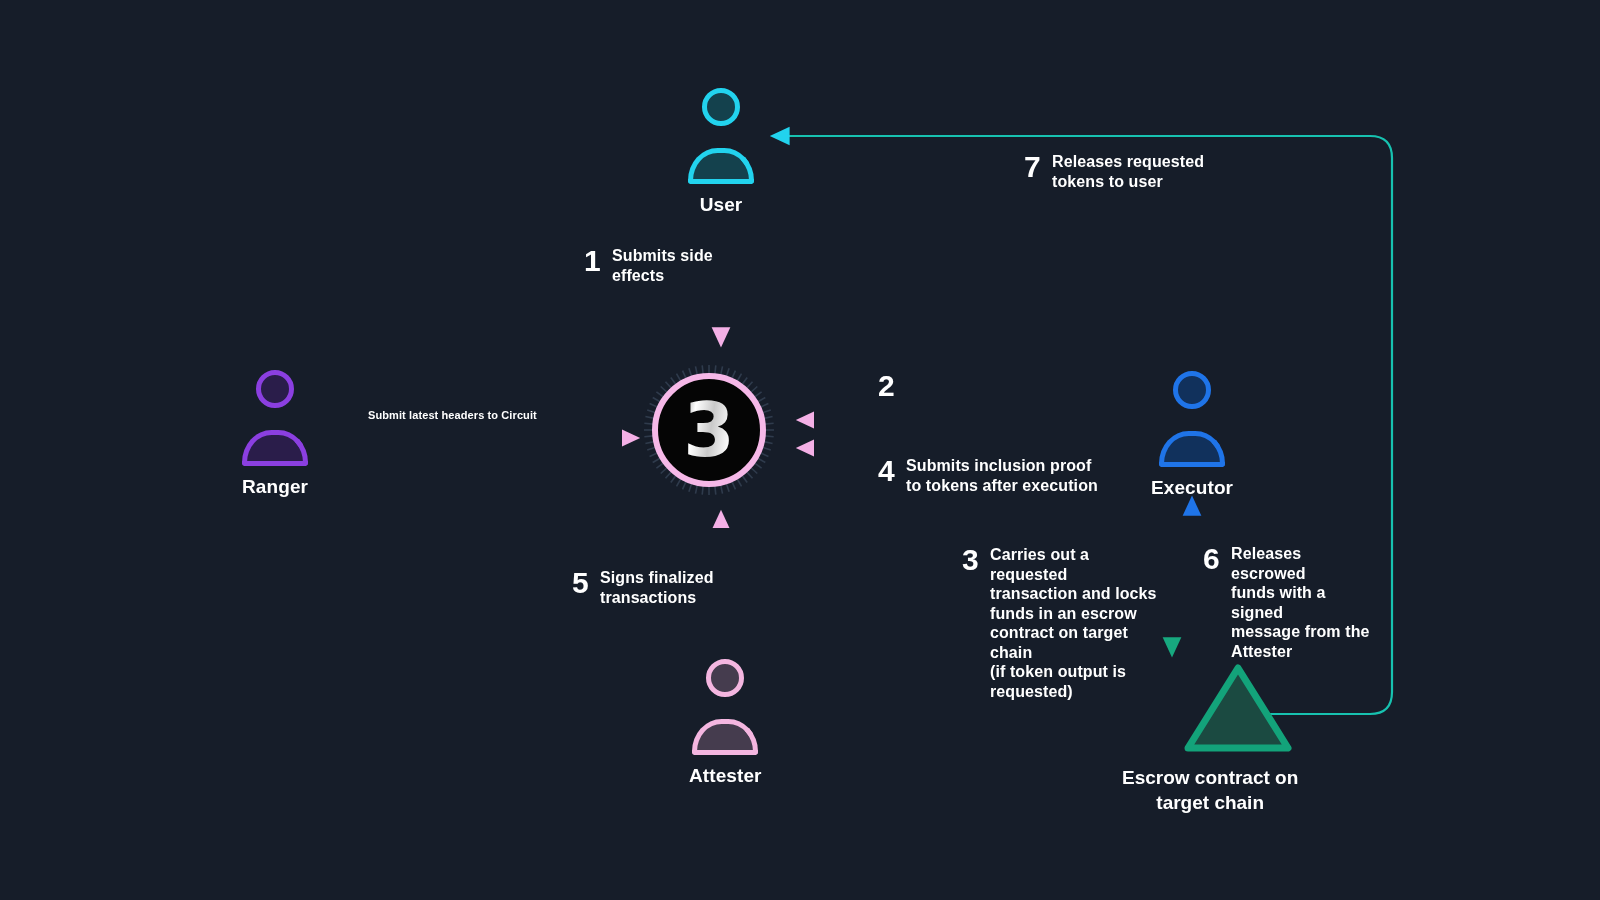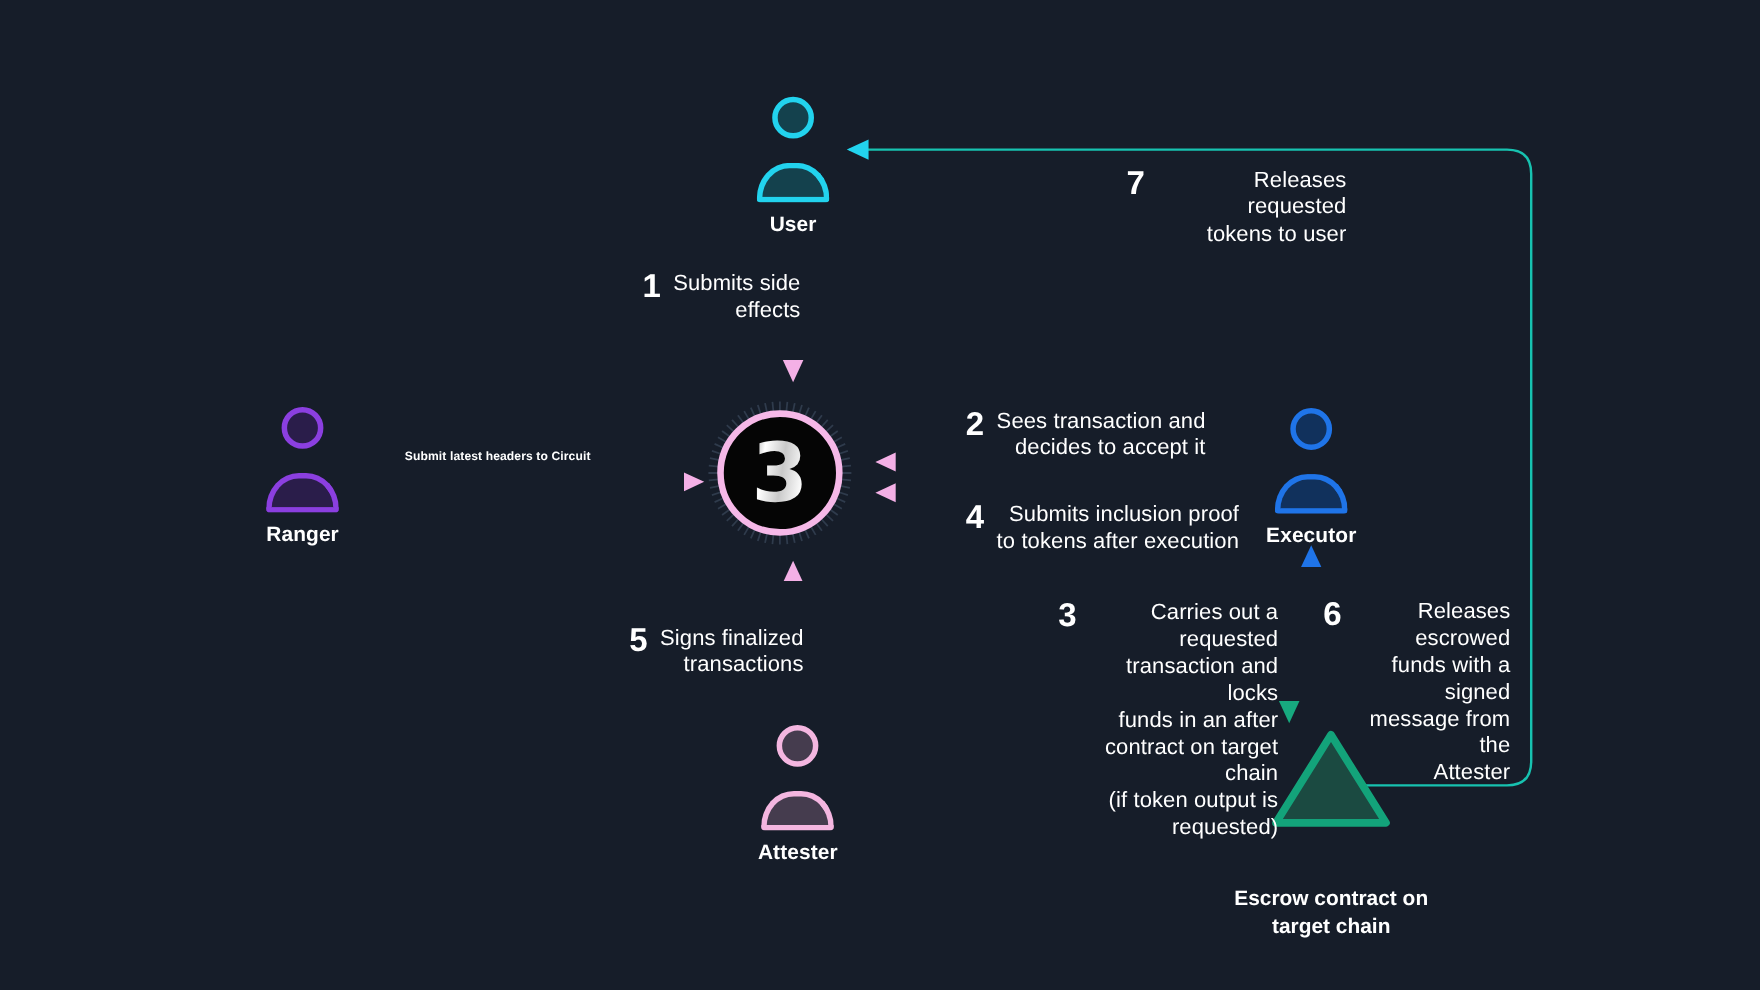--- a/index.html
+++ b/index.html
@@ -78,22 +78,21 @@
   .user .head, .user .body { border-color: #22d3ee; background: #14414d; }
   .ranger .head, .ranger .body { border-color: #8b3fe0; background: #2a1d4a; }
   .attester .head, .attester .body { border-color: #f4b6e0; background: #453c4e; }
   .executor .head, .executor .body { border-color: #1f74e8; background: #11315c; }
 
   
   .escrow {
     position: absolute;
     display: flex;
     flex-direction: column;
-    align-items: center;
-    gap: 40px;
+    align-items: flex-end;
   }
   .tri-wrap { width: 120px; height: 100px; }
   .escrow-label {
     margin-top: 8px;
     font-size: 19px;
     font-weight: 700;
     text-align: center;
     line-height: 1.3;
     white-space: pre-line;
   }
@@ -135,27 +134,26 @@
   .step-num {
     font-size: 30px;
     font-weight: 700;
     line-height: 1;
     color: #ffffff;
     flex: 0 0 auto;
     min-width: 19px;
     text-align: left;
   }
   .step-text {
-    font-size: 20px;
-    font-weight: 400;
+    font-size: 16px;
+    font-weight: 700;
     line-height: 1.22;
     color: #ffffff;
     white-space: pre-line;
     letter-spacing: 0.1px;
-    text-align: right;
   }
 
   .edge-label {
     position: absolute;
     font-size: 11px;
     font-weight: 700;
     color: #ffffff;
     white-space: nowrap;
     letter-spacing: 0.1px;
   }
@@ -351,29 +349,27 @@
   <div class="edge-label" style="left:368px; top:409px;">Submit latest headers to Circuit</div>
 
   <div class="step" style="left:584px; top:246px; width:170px;">
     <div class="step-num">1</div>
     <div class="step-text">Submits side
 effects</div>
   </div>
 
   <div class="step" style="left:878px; top:371px; width:250px;">
     <div class="step-num">2</div>
-    <div class="step-text">Sees transaction and
-decides to accept it</div>
   </div>
 
   <div class="step" style="left:962px; top:545px; width:200px;">
     <div class="step-num">3</div>
     <div class="step-text">Carries out a requested
 transaction and locks
-funds in an after
+funds in an escrow
 contract on target chain
 (if token output is
 requested)</div>
   </div>
 
   <div class="step" style="left:878px; top:456px; width:250px;">
     <div class="step-num">4</div>
     <div class="step-text">Submits inclusion proof
 to tokens after execution</div>
   </div>

